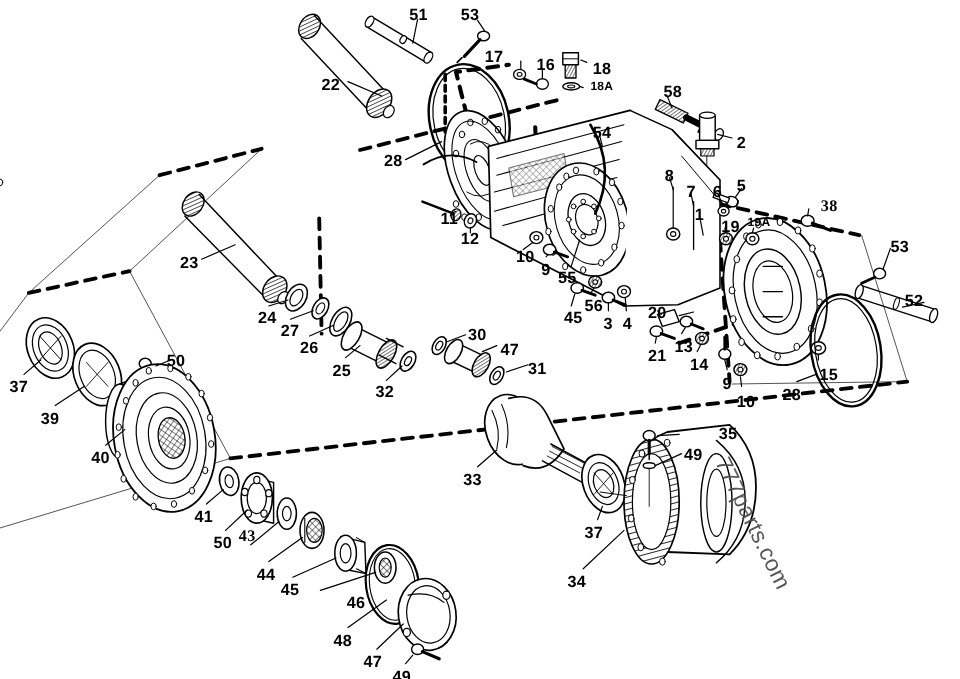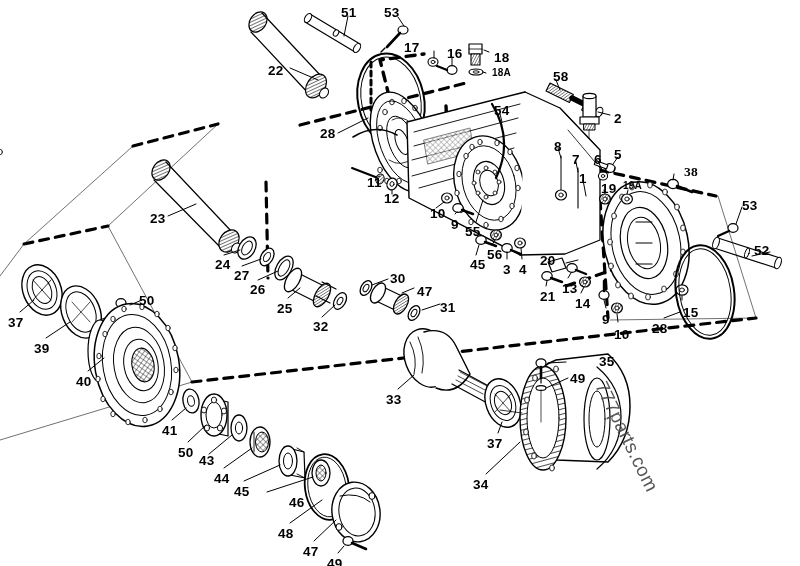--- a/index.html
+++ b/index.html
@@ -731,21 +731,21 @@
       <div class="callout" style="left: 313px; top: 320px;">32</div>
       <div class="callout" style="left: 390px; top: 272px;">30</div>
       <div class="callout" style="left: 417px; top: 285px;">47</div>
       <div class="callout" style="left: 440px; top: 301px;">31</div>
       <div class="callout" style="left: 8px; top: 316px;">37</div>
       <div class="callout" style="left: 139px; top: 294px;">50</div>
       <div class="callout" style="left: 34px; top: 342px;">39</div>
       <div class="callout" style="left: 76px; top: 375px;">40</div>
       <div class="callout" style="left: 162px; top: 424px;">41</div>
       <div class="callout" style="left: 178px; top: 446px;">50</div>
-      <div class="callout" style="left: 199px; top: 454px;">43</div>
+      <div class="callout" style="left: 199px; top: 440px; font-family: Liberation Serif, serif;">43</div>
       <div class="callout" style="left: 214px; top: 472px;">44</div>
       <div class="callout" style="left: 234px; top: 485px;">45</div>
       <div class="callout" style="left: 257px; top: 496px; margin-left: 32px;">46</div>
       <div class="callout" style="left: 303px; top: 545px;">47</div>
       <div class="callout" style="left: 278px; top: 527px;">48</div>
       <div class="callout" style="left: 327px; top: 557px;">49</div>
       <div class="callout" style="left: 386px; top: 393px;">33</div>
       <div class="callout" style="left: 567px; top: 355px; margin-left: 32px;">35</div>
       <div class="callout" style="left: 570px; top: 372px;">49</div>
       <div class="callout" style="left: 487px; top: 437px;">37</div>

